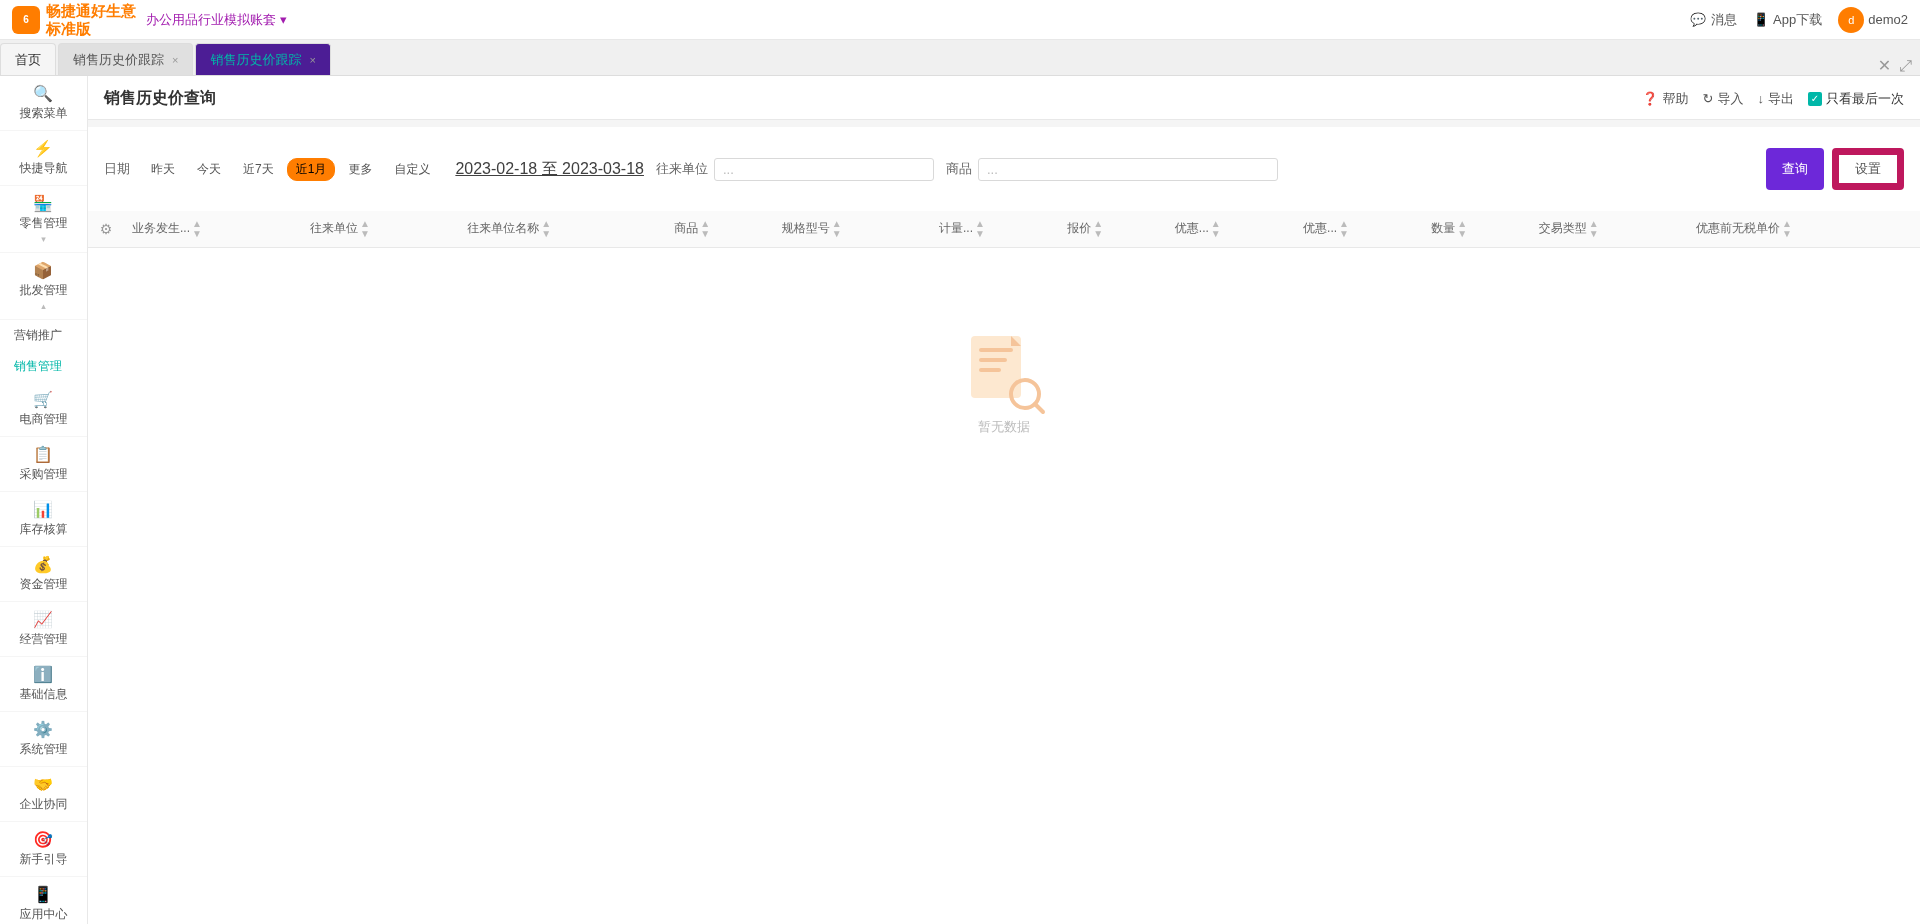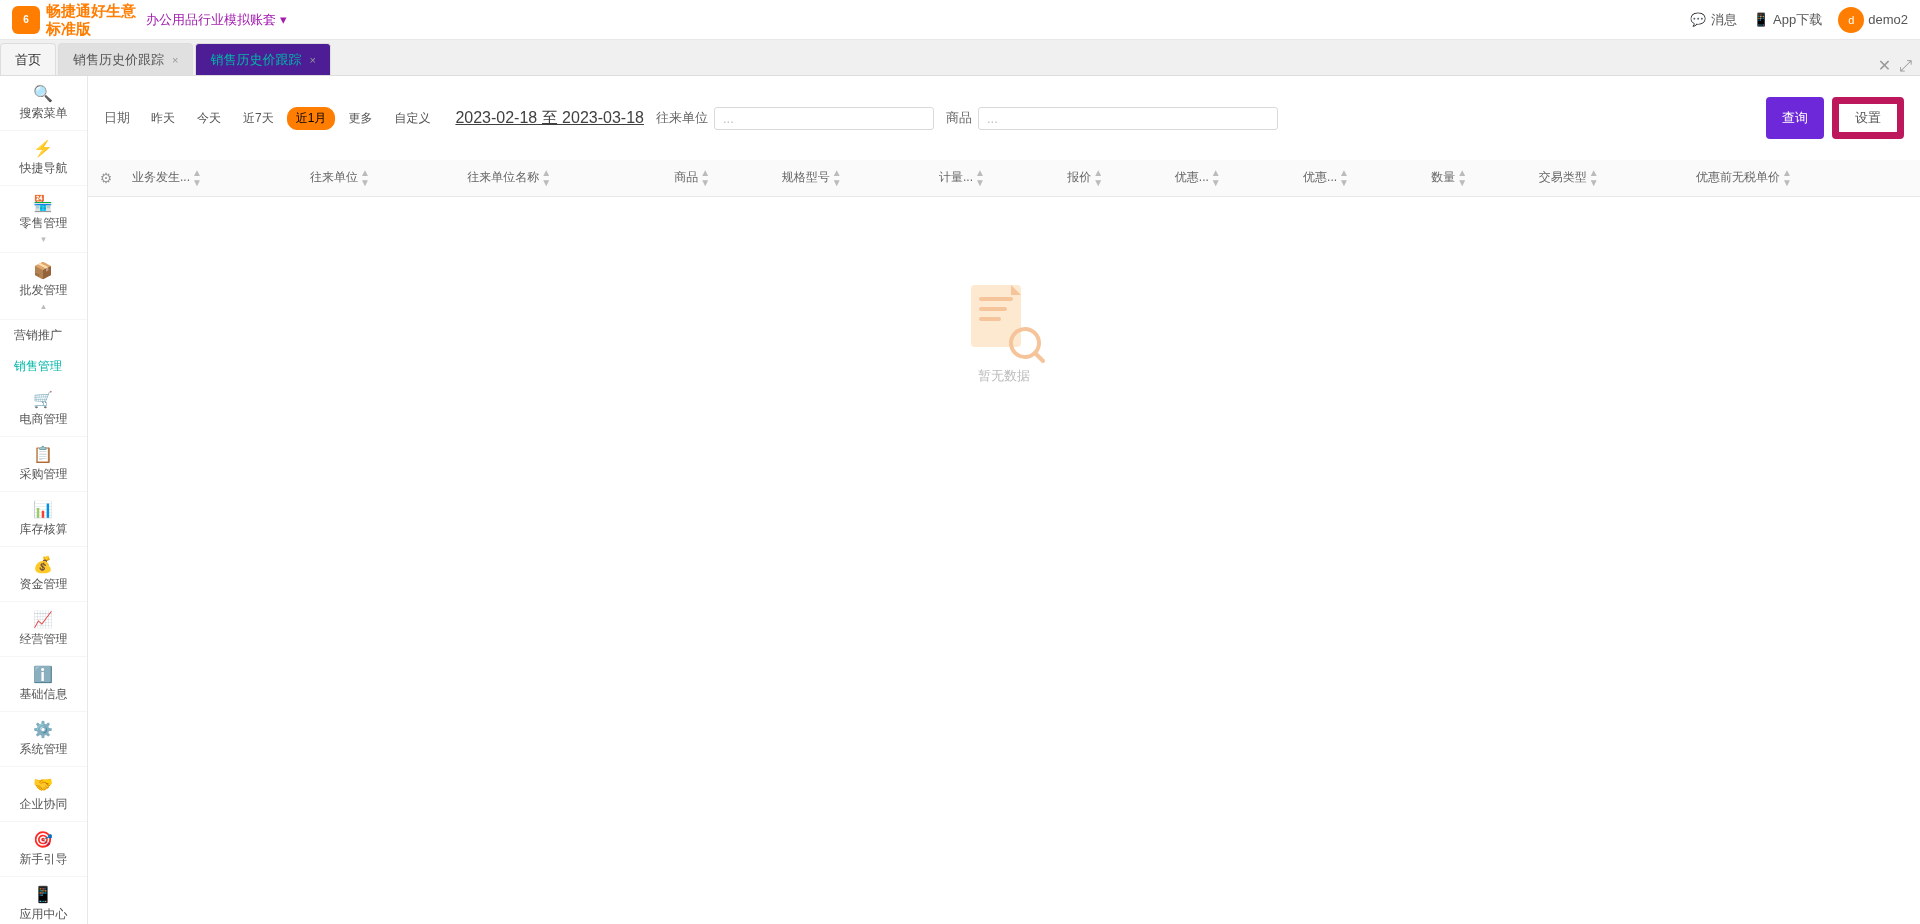--- a/index.html
+++ b/index.html
@@ -35,21 +35,21 @@
     .sidebar-item .icon { font-size: 16px; }
     .sidebar-sub-item { padding: 7px 4px 7px 14px; font-size: 12px; color: #555; cursor: pointer; text-align: left; }
     .sidebar-sub-item.active { color: #00b7a8; }
 
     
     .content { flex: 1; overflow: hidden; display: flex; flex-direction: column; background: #f5f5f5; }
     .page-header { background: #fff; padding: 12px 16px 10px; border-bottom: 1px solid #e8e8e8; }
     .page-title { font-size: 16px; font-weight: 600; color: #333; margin-bottom: 0; }
 
     
-    .filter-area { background: #fff; padding: 21px 16px; margin-top: 0; }
+    .filter-area { background: #fff; padding: 21px 16px; margin-top: 7px; }
     .filter-row { display: flex; align-items: center; gap: 12px; flex-wrap: wrap; }
     .filter-label { color: #666; font-size: 13px; white-space: nowrap; }
     .date-shortcuts { display: flex; align-items: center; gap: 4px; }
     .date-btn { padding: 2px 8px; border-radius: 3px; cursor: pointer; font-size: 12px; color: #555; border: 1px solid transparent; }
     .date-btn.active { background: #ff7d00; color: #000000; border-color: #ff7d00; border-radius: 10px; }
     .date-range-text { font-size: 16px; color: #404040; margin-left: 4px; text-decoration: underline; }
     .filter-input-group { display: flex; align-items: center; gap: 6px; }
     .filter-field-label { color: #666; font-size: 13px; white-space: nowrap; }
     .filter-input { border: 1px solid #d9d9d9; border-radius: 3px; padding: 3px 8px; font-size: 13px; color: #333; width: 200px; cursor: pointer; display: flex; align-items: center; justify-content: space-between; background: #fff; }
     .filter-actions { margin-left: auto; display: flex; gap: 8px; }
@@ -194,20 +194,43 @@
     </div>
     <div class="sidebar-item">
       <span class="icon">📱</span>
       <span>应用中心</span>
     </div>
 
   </div>
 
   <div class="content">
 
+    <div class="page-header">
+      <div style="display:flex; justify-content:space-between; align-items:center;">
+        <h2 class="page-title">销售历史价查询</h2>
+        <div style="display:flex; align-items:center; gap:14px;">
+          <div class="toolbar-item">
+            <span>❓</span>
+            <span>帮助</span>
+          </div>
+          <div class="toolbar-item">
+            <span>↻</span>
+            <span>导入</span>
+          </div>
+          <div class="toolbar-item">
+            <span>↓</span>
+            <span>导出</span>
+          </div>
+          <div class="only-last-checkbox">
+            <div class="checkbox-blue"></div>
+            <span>只看最后一次</span>
+          </div>
+        </div>
+      </div>
+    </div>
 
     <div class="filter-area">
       <div class="filter-row">
         <span class="filter-label">日期</span>
         <div class="date-shortcuts">
           <span class="date-btn">昨天</span>
           <span class="date-btn">今天</span>
           <span class="date-btn">近7天</span>
           <span class="date-btn active">近1月</span>
           <span class="date-btn">更多</span>

